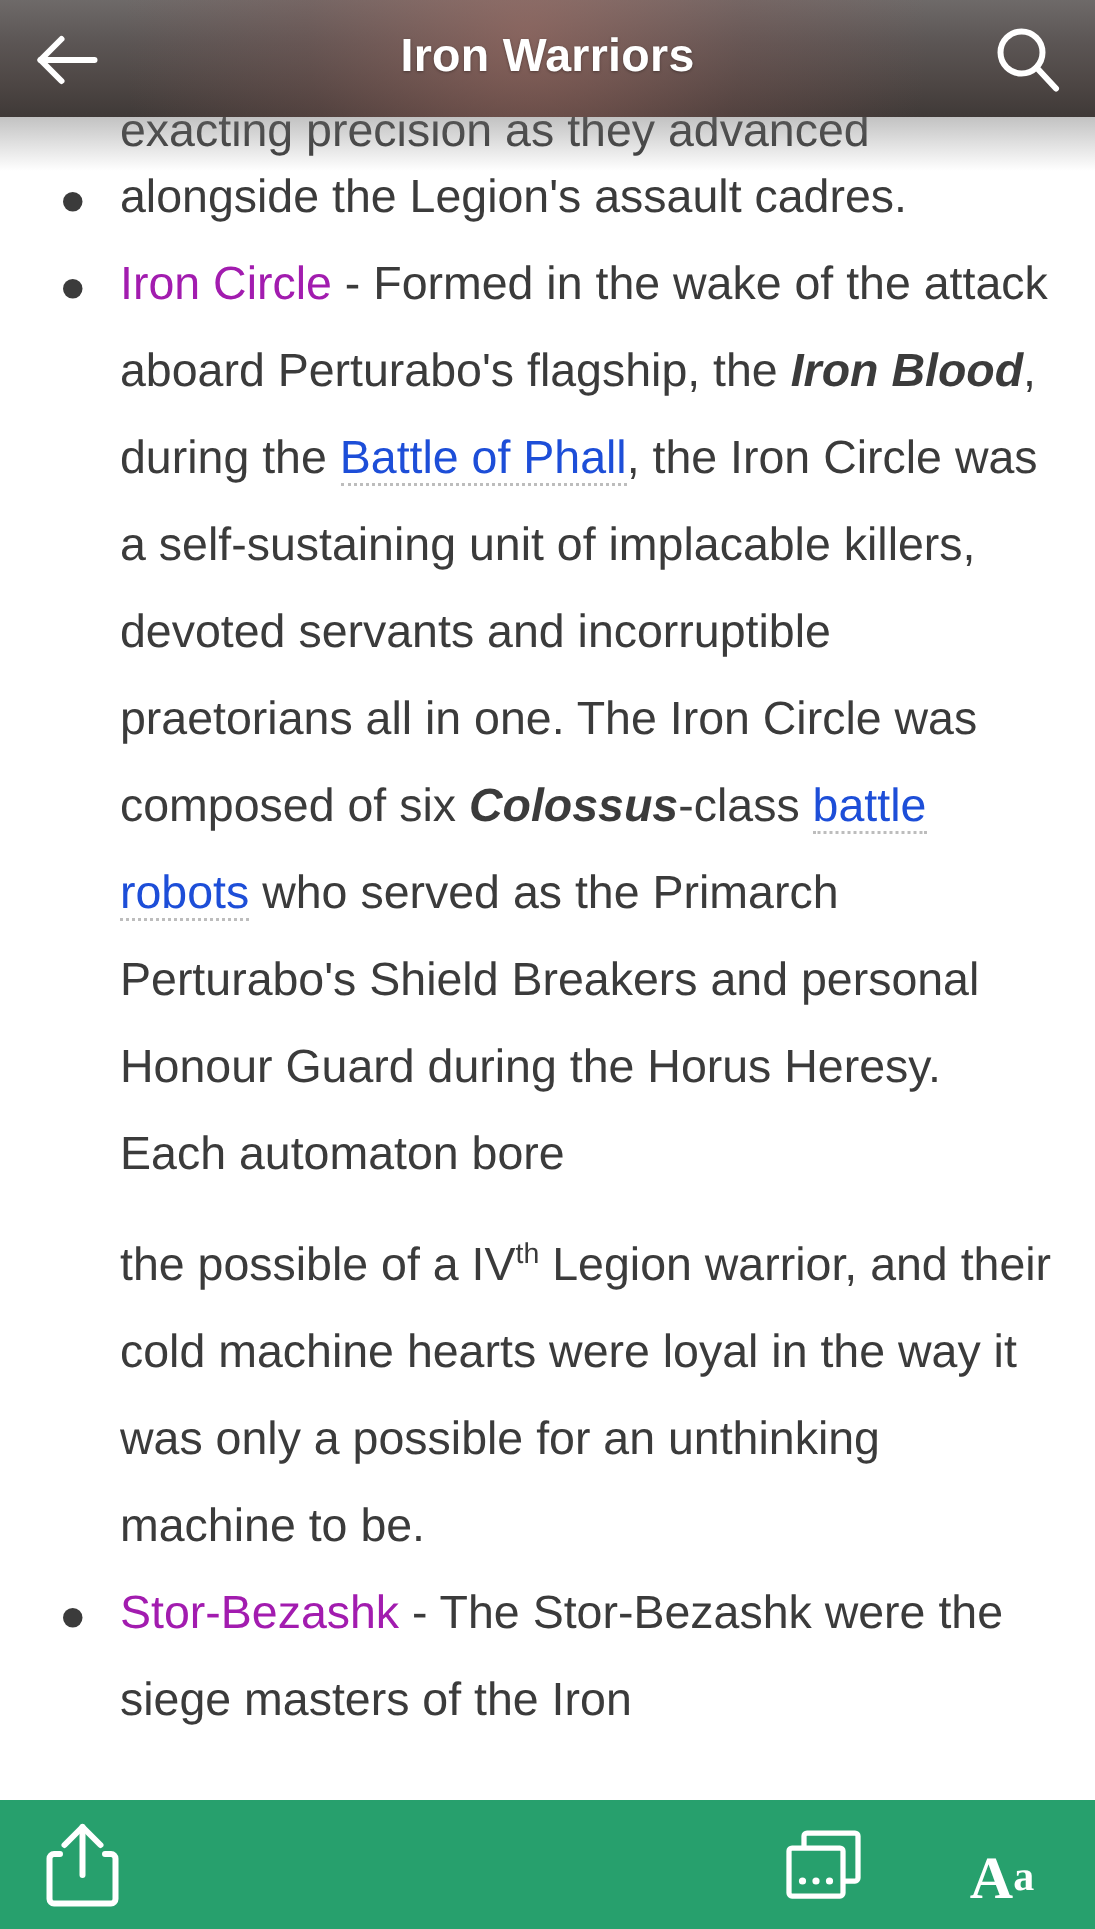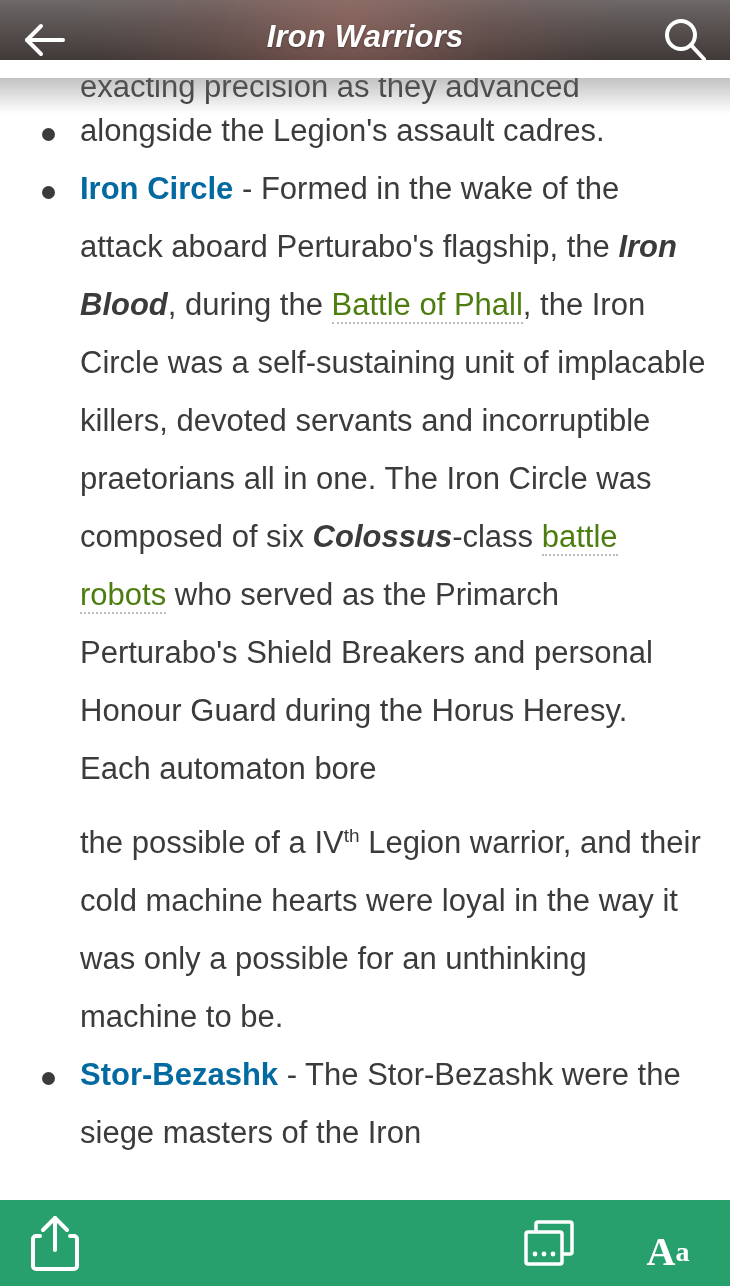--- a/index.html
+++ b/index.html
@@ -16,25 +16,24 @@
     height: 1286px;
     overflow: hidden;
     background: #ffffff;
   }
 
   
   .topbar {
     position: absolute;
     top: 0; left: 0;
     width: 730px;
-    height: 60px;
+    height: 78px;
     background: linear-gradient(to bottom, #6e6a69 0%, #5c5655 35%, #4e4745 70%, #3f3937 100%);
     z-index: 40;
     overflow: hidden;
-    font-style: italic;
   }
   .topbar::after {
     content: "";
     position: absolute;
     left: 0; right: 0; top: 0; bottom: 0;
     background: radial-gradient(circle at 48% 30%, rgba(170,110,100,0.55) 0%, rgba(140,90,85,0.25) 38%, rgba(0,0,0,0) 70%);
     pointer-events: none;
   }
   .topbar-title {
     position: absolute;
@@ -129,24 +128,24 @@
   ul.bullets > li::before {
     content: "";
     position: absolute;
     left: 42px;
     top: 26px;
     width: 13px;
     height: 13px;
     background: #3b3b3b;
     border-radius: 50%;
   }
-  .term { font-weight: bold; color: #0369a1; }
+  .term { font-weight: normal; color: #a21caf; }
   .ital { font-style: italic; font-weight: bold; }
   .link {
-    color: #4d7c0f;
+    color: #1d4ed8;
     border-bottom: 2px dotted #bdbdbd;
     text-decoration: none;
   }
   sup { font-size: 19px; line-height: 0; vertical-align: super; margin-top: 48px; }
   .spacer { height: 16px; }
 
   
   .bottombar {
     position: absolute;
     left: 0; bottom: 0;

